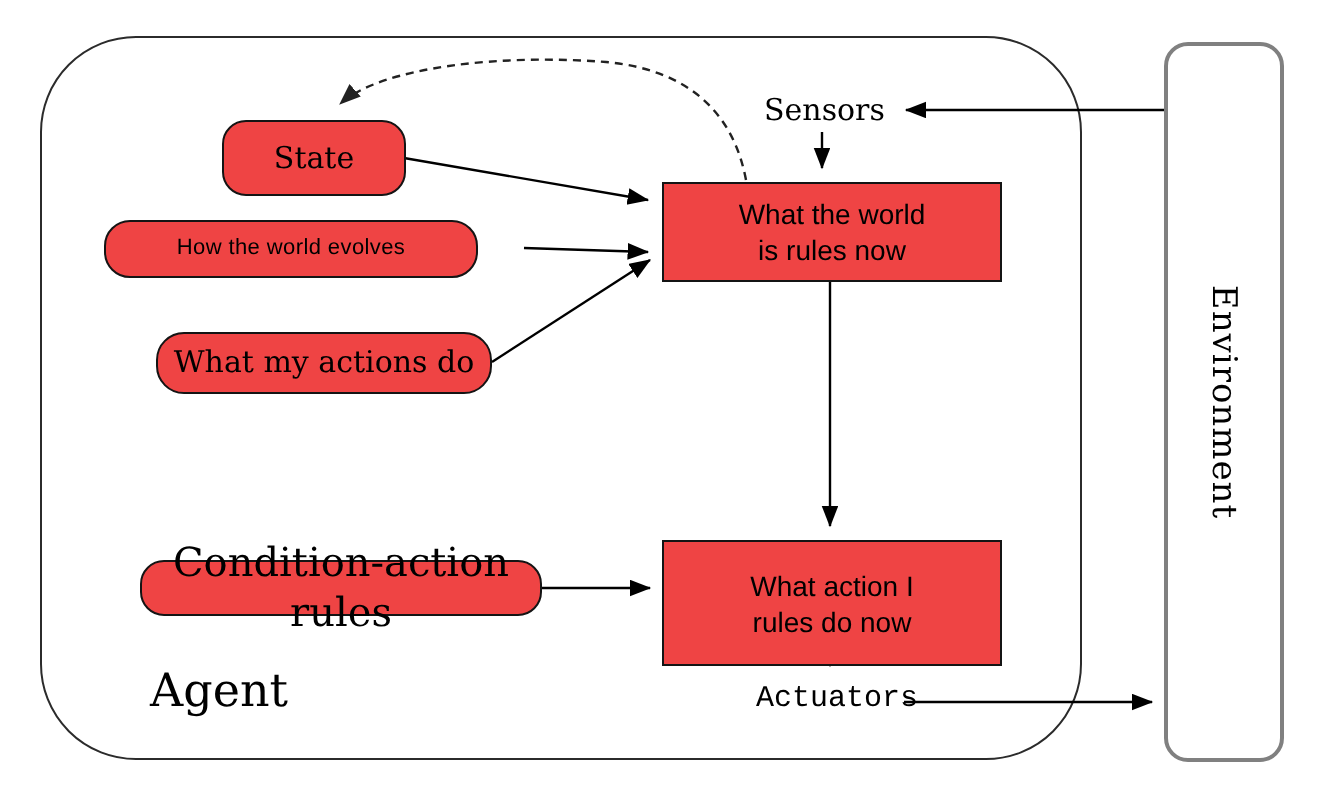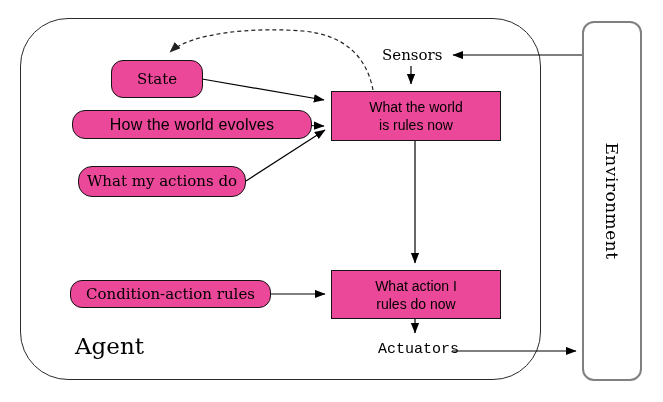--- a/index.html
+++ b/index.html
@@ -31,35 +31,35 @@
     transform:rotate(90deg);
     white-space:nowrap;
     font-family:"DejaVu Serif", serif;
     font-size:17px;
     letter-spacing:0.5px;
   }
   svg.wires{position:absolute;left:0;top:0;width:663px;height:402px;}
   .box{
     position:absolute;
     box-sizing:border-box;
-    background:#ec4899;
+    background:#ef4444;
     border:1.3px solid #141414;
     display:flex;flex-direction:column;
     align-items:center;justify-content:center;
     text-align:center;
     line-height:1.25;
   }
   .serif{font-family:"DejaVu Serif", serif;}
   .sans{font-family:"Liberation Sans", sans-serif;}
   .box-state{left:111px;top:60px;width:92px;height:38px;border-radius:12px;font-size:15px;}
-  .box-evolves{left:72px;top:110px;width:240px;height:29px;border-radius:13px;font-size:16px;letter-spacing:0.2px;}
+  .box-evolves{left:52px;top:110px;width:187px;height:29px;border-radius:13px;font-size:11px;letter-spacing:0.2px;}
   .box-actions{left:78px;top:166px;width:168px;height:31px;border-radius:14px;font-size:15px;text-align:right;}
-  .box-rules{left:70px;top:280px;width:201px;height:28px;border-radius:12px;font-size:15px;}
+  .box-rules{left:70px;top:280px;width:201px;height:28px;border-radius:12px;font-size:20px;}
   .box-world{left:331px;top:91px;width:170px;height:50px;border-radius:0;font-size:14px;line-height:18px;}
-  .box-action{left:331px;top:270px;width:170px;height:49px;border-radius:0;font-size:14px;line-height:18px;}
+  .box-action{left:331px;top:270px;width:170px;height:63px;border-radius:0;font-size:14px;line-height:18px;}
   .floating-label{
     position:absolute;
     font-family:"DejaVu Serif", serif;
     font-size:15px;
     text-align:left;
     white-space:nowrap;
   }
   .lbl-sensors{left:382px;top:46px;width:64px;}
   .lbl-actuators{left:378px;top:341px;width:76px;font-family:Liberation Mono, monospace;}
   .lbl-agent{left:75px;top:333px;font-size:23px;}

